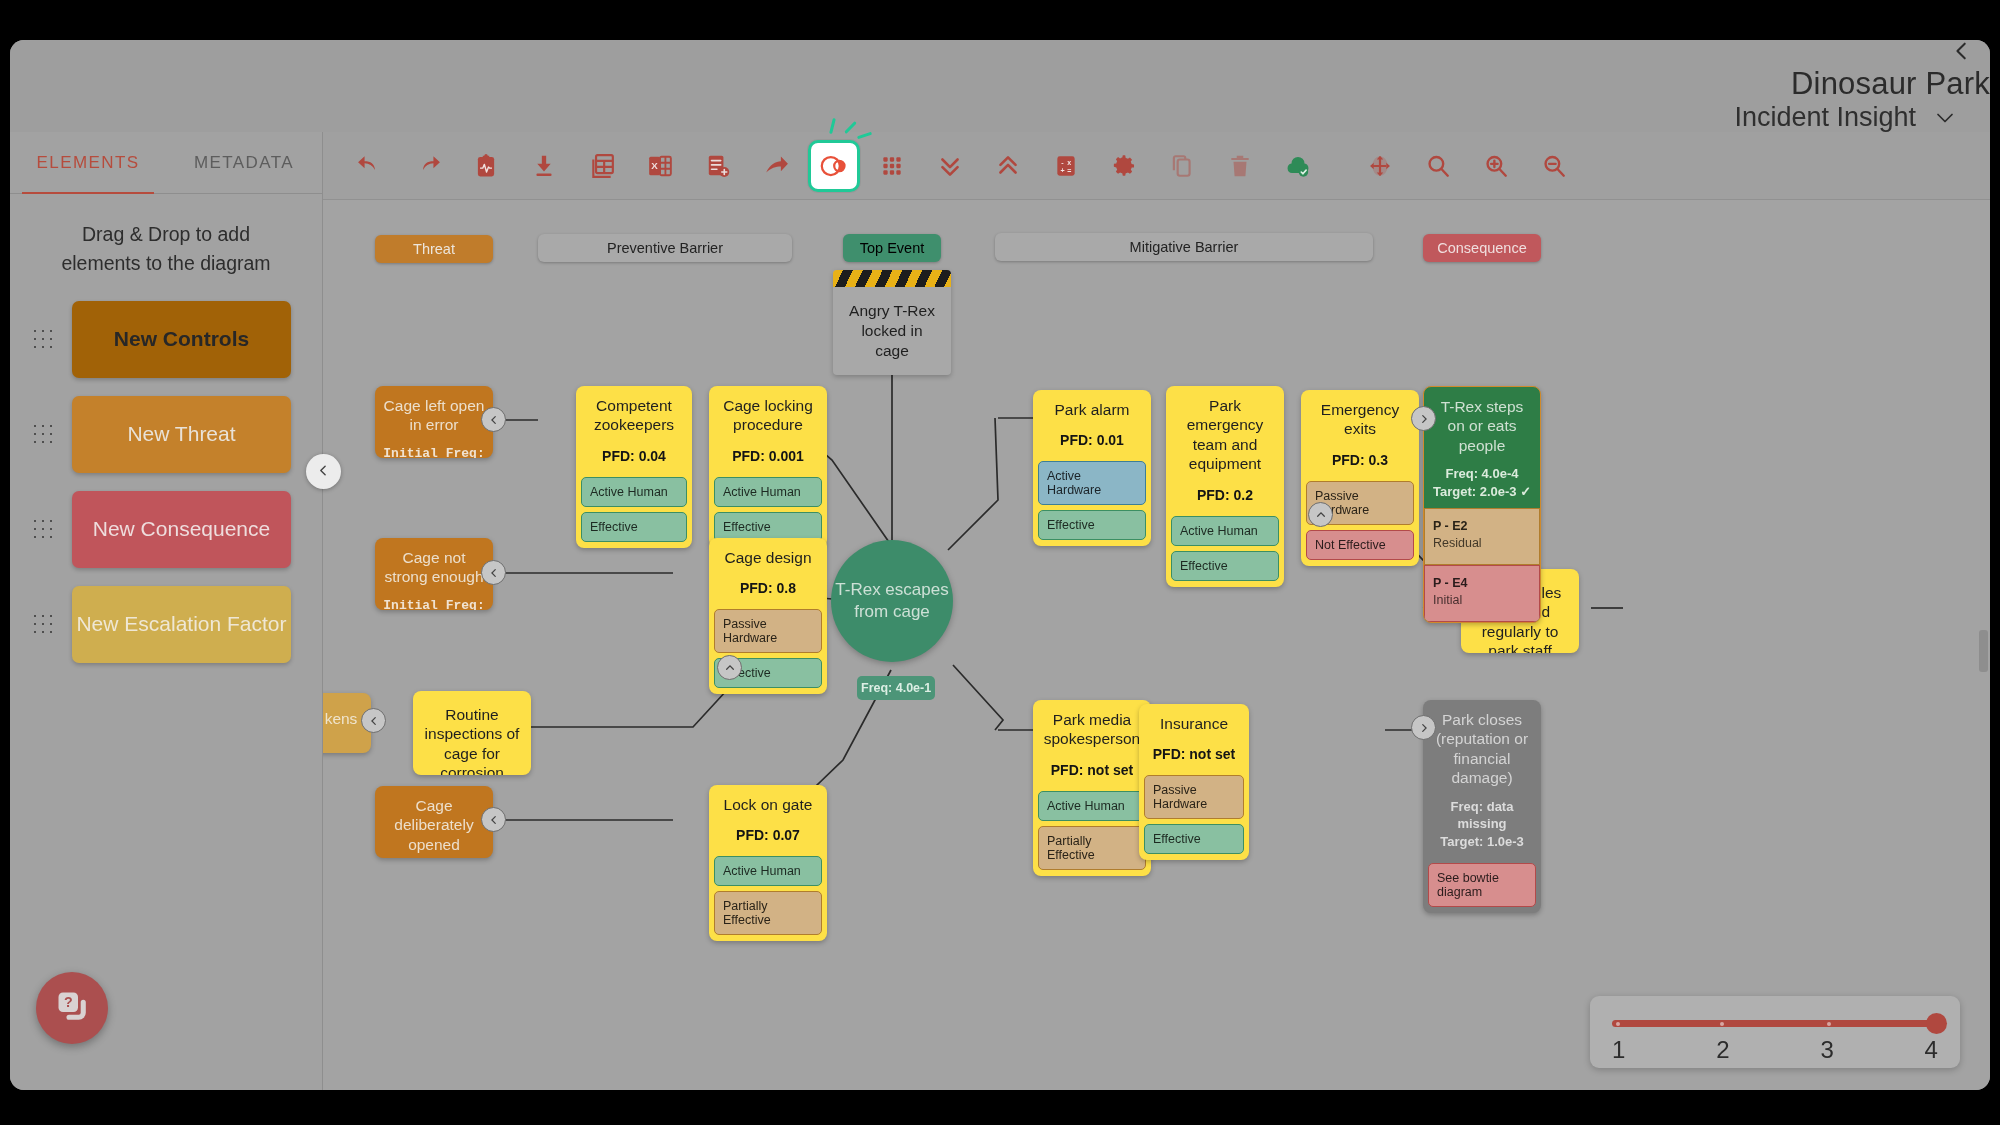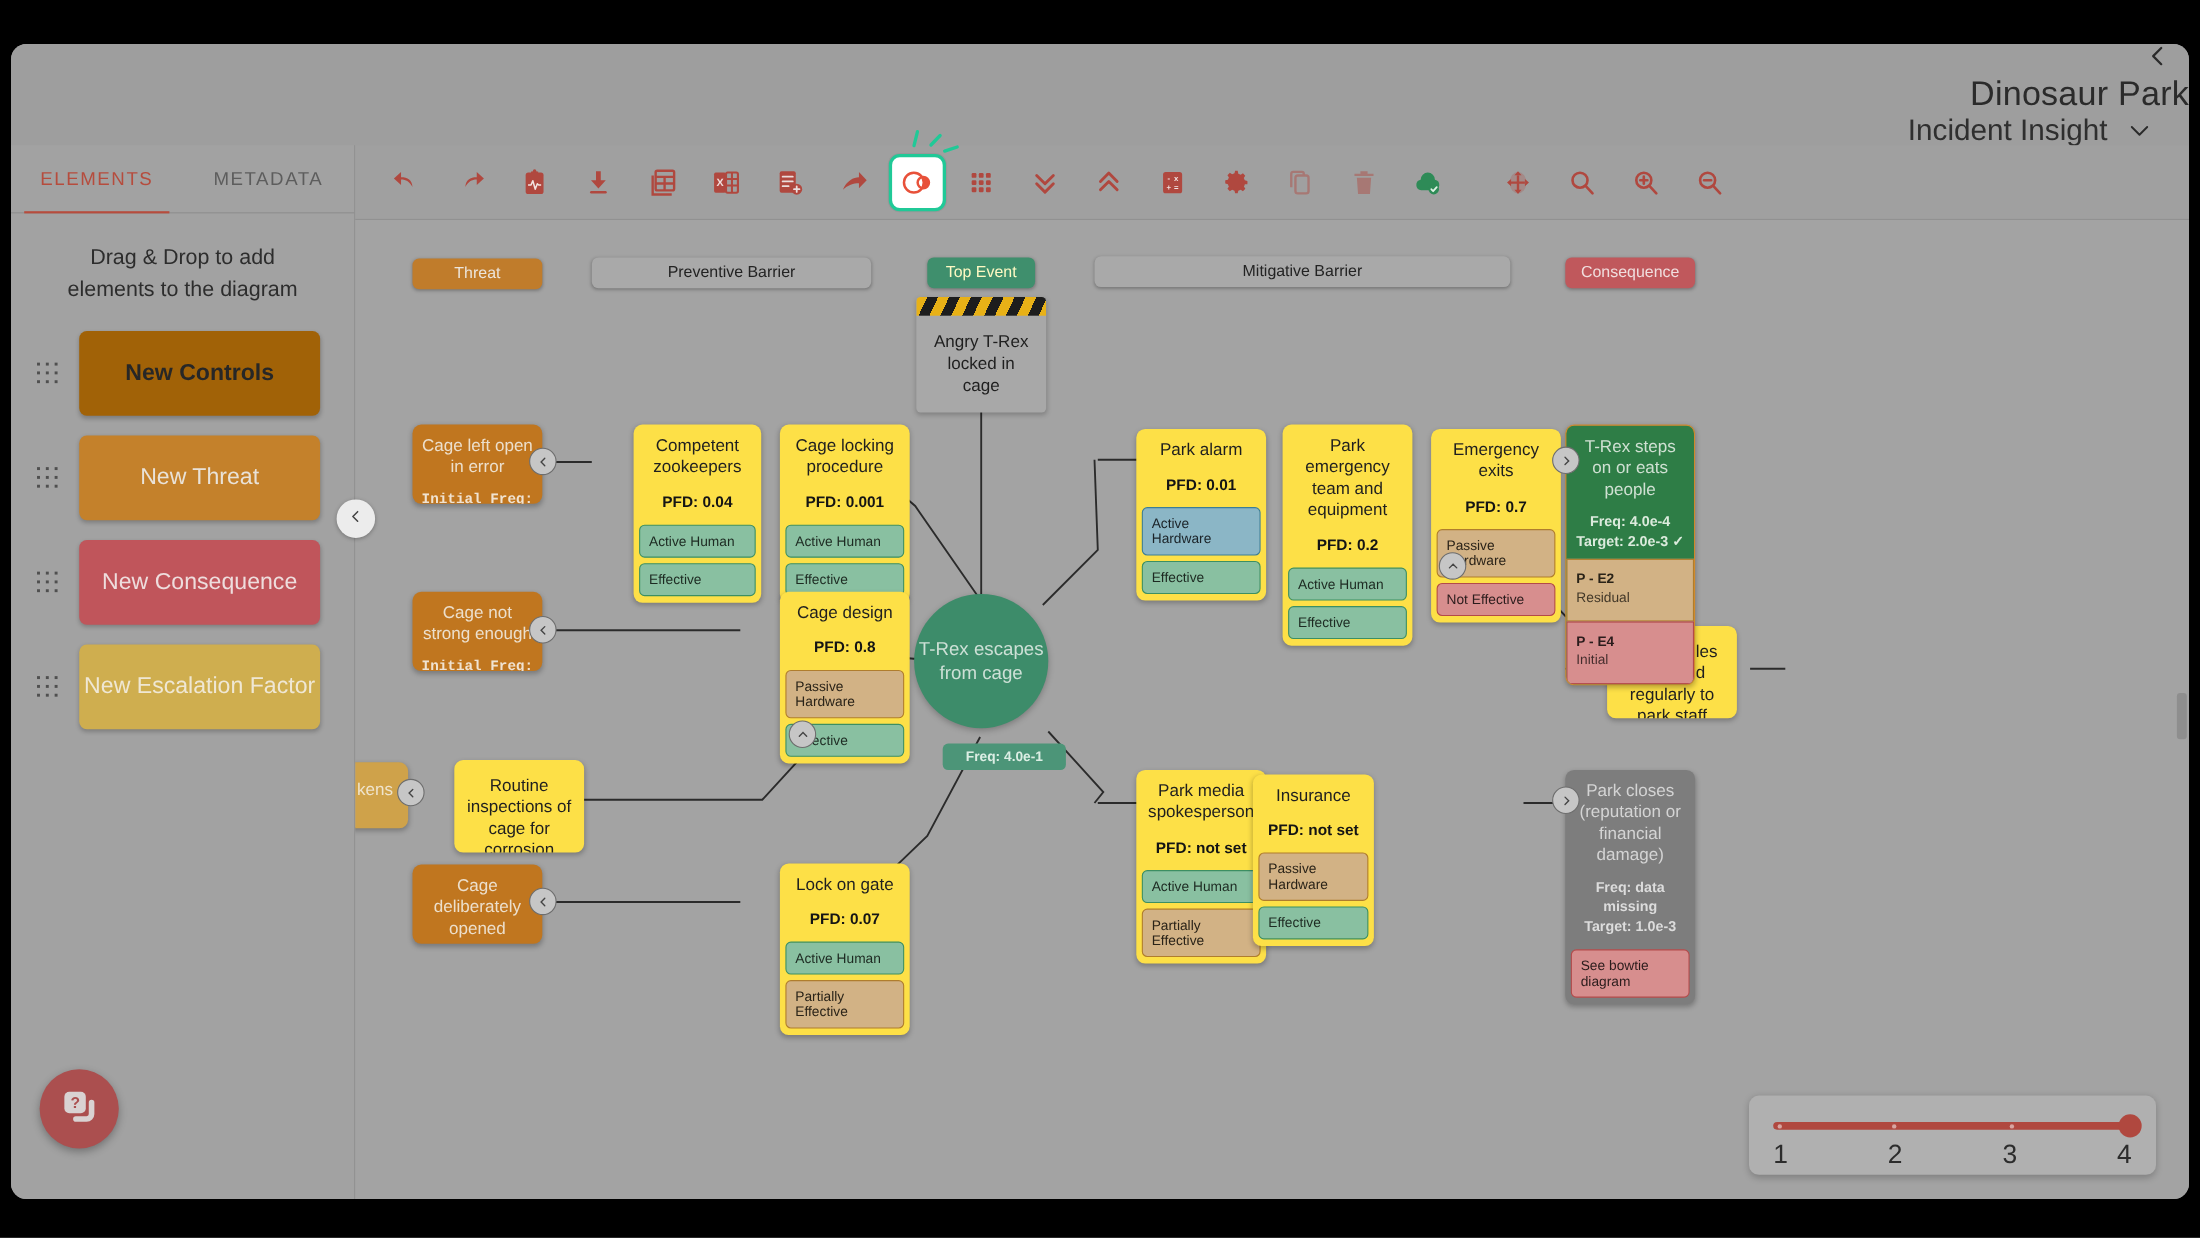--- a/index.html
+++ b/index.html
@@ -124,21 +124,21 @@
   }
   #edges { position: absolute; left: 0; top: 0; width: 100%; height: 100%; }
 
   .lane {
     position: absolute; height: 28px; border-radius: 6px;
     display: flex; align-items: center; justify-content: center;
     font-size: 14.5px; box-shadow: 0 1px 3px rgba(0,0,0,.25);
   }
   .lane-threat { background: #c07c2b; color: #ece5db; }
   .lane-barrier { background: #a9a9a9; color: #232323; }
-  .lane-top { background: #3f8f6d; color: #fef9c3; }
+  .lane-top { background: #3f8f6d; color: #000000; }
   .lane-cons { background: #c0585c; color: #f0dede; }
 
   .node {
     position: absolute; border-radius: 8px; overflow: hidden;
     box-shadow: 0 2px 5px rgba(0,0,0,.25);
   }
   .node .body { padding: 10px 8px 8px; text-align: center; }
   .node .ttl { font-size: 15.5px; line-height: 1.25; }
   .node .pfd { font-size: 14px; font-weight: bold; margin-top: 13px; }
   .node .freq { font-size: 13px; font-weight: bold; margin-top: 10px; line-height: 1.35; }
@@ -181,21 +181,21 @@
 
   .center-circle {
     position: absolute; border-radius: 50%; background: #3d8c6a;
     display: flex; align-items: center; justify-content: center;
     text-align: center; color: #cde0d6; font-size: 17px; line-height: 1.3;
     box-shadow: 0 2px 6px rgba(0,0,0,.25); z-index: 11;
   }
   .freq-chip {
     position: absolute; background: #4c9578; color: #dceee4;
     border-radius: 5px; font-size: 12.5px; font-weight: bold;
-    padding: 5px 21px; z-index: 11;
+    padding: 5px 4px; z-index: 11;
   }
   .hazard-node {
     position: absolute; border-radius: 4px; background: #a8a8a8;
     box-shadow: 0 2px 5px rgba(0,0,0,.22); overflow: hidden; z-index: 11;
   }
   .hazard-stripe {
     height: 17px;
     background: repeating-linear-gradient(115deg, #e8b117 0 9px, #1d1d1d 9px 18px);
   }
   .hazard-label {
@@ -649,21 +649,21 @@
       </div>
       <div class="tagwrap">
         <div class="tag tag-green">Active Human</div>
         <div class="tag tag-green">Effective</div>
       </div>
     </div>
 
     <div class="node barrier-node" style="left:940px;top:190px;width:118px">
       <div class="body">
         <div class="ttl">Emergency exits</div>
-        <div class="pfd">PFD: 0.7</div>
+        <div class="pfd">PFD: 0.3</div>
       </div>
       <div class="tagwrap">
         <div class="tag tag-tan">Passive Hardware</div>
         <div class="tag tag-red">Not Effective</div>
       </div>
     </div>
     <div class="conn" style="left:985px;top:302px">
       <svg viewBox="0 0 24 24" fill="none" stroke="#444" stroke-width="3" stroke-linecap="round">
           <polyline points="4 15 12 7 20 15"></polyline>
         </svg>

